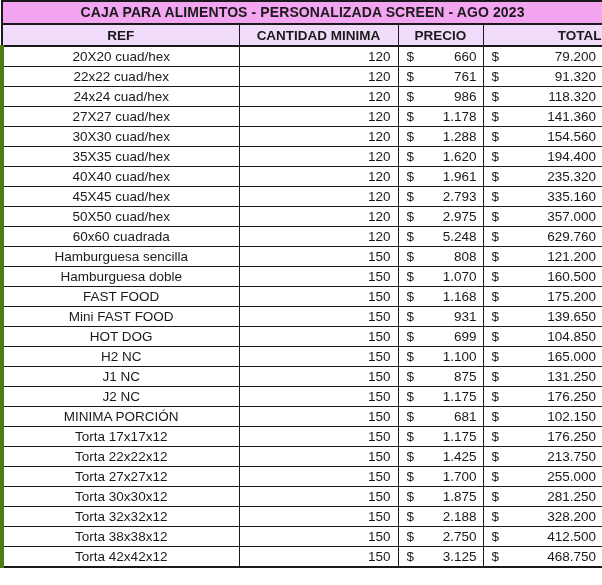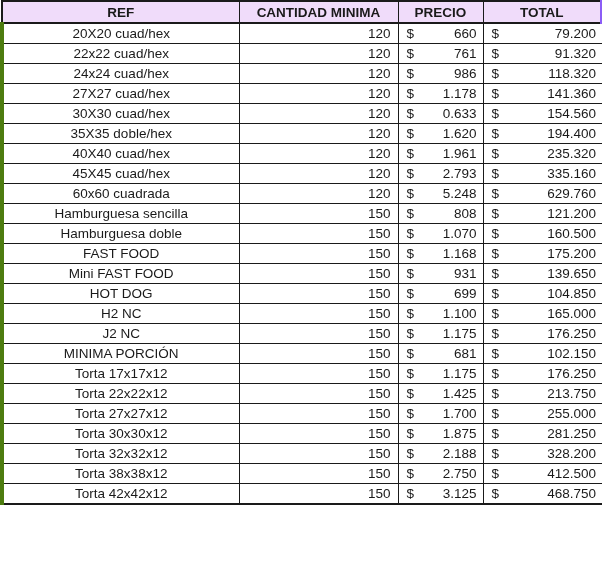--- a/index.html
+++ b/index.html
@@ -3,40 +3,43 @@
   <meta charset="utf-8">
   <style>
     html, body { margin: 0; padding: 0; background: #ffffff; }
     body { width: 602px; height: 585px; overflow: hidden; font-family: "Liberation Sans", "DejaVu Sans", sans-serif; color: #1a1a1a; }
     .sheet { position: absolute; left: 0; top: 0; width: 601px; }
     table { border-collapse: collapse; table-layout: fixed; width: 601px; }
     td, th { padding: 0; height: 19px; font-size: 13.5px; line-height: 19px; border: 1px solid #1a1a1a; white-space: nowrap; overflow: hidden; }
     .title-row th { background: #f4a5f1; height: 21px; font-size: 14px; font-weight: bold; letter-spacing: 0.1px; border: 2px solid #1a1a1a; border-bottom: 1px solid #1a1a1a; }
     .head-row th { background: #f0dcfa; height: 20px; font-weight: bold; font-size: 13.5px; border-top: 2px solid #1a1a1a; border-bottom: 2px solid #1a1a1a; }
     .head-row th:first-child { border-left: 2px solid #1a1a1a; }
-    .head-row th:last-child { border-right: 6px solid #8b5cf6; }
+    .head-row th:last-child { border-right: 3px solid #8b5cf6; text-align: right; }
     td.ref { text-align: center; border-left: 4px solid #4d7c0f; }
     td.qty { text-align: right; padding-right: 7px; padding-left: 37px; }
     td.money { position: relative; text-align: right; padding-right: 6px; }
     td.money .cur { position: absolute; left: 8px; top: 0; }
     td.total { border-right: 2px solid #1a1a1a; }
     tr.last td { border-bottom: 2px solid #1a1a1a; }
   </style>
 </head>
 <body>
 
 <div class="sheet">
   <table>
     <colgroup>
       <col style="width:237px">
       <col style="width:159px">
       <col style="width:85px">
       <col style="width:120px">
     </colgroup>
     <thead>
+      <tr class="title-row">
+        <th colspan="4">CAJA PARA ALIMENTOS  - PERSONALIZADA SCREEN - AGO 2023</th>
+      </tr>
       <tr class="head-row">
         <th>REF</th>
         <th>CANTIDAD MINIMA</th>
         <th>PRECIO</th>
         <th>TOTAL</th>
       </tr>
     </thead>
     <tbody id="rows">
         <tr>
           <td class="ref">20X20 cuad/hex</td>
@@ -58,42 +61,48 @@
         </tr>
         <tr>
           <td class="ref">27X27 cuad/hex</td>
           <td class="qty">120</td>
           <td class="money"><span class="cur">$</span><span>1.178</span></td>
           <td class="money total"><span class="cur">$</span><span>141.360</span></td>
         </tr>
         <tr>
           <td class="ref">30X30 cuad/hex</td>
           <td class="qty">120</td>
-          <td class="money"><span class="cur">$</span><span>0.633</span></td>
+          <td class="money"><span class="cur">$</span><span>1.288</span></td>
           <td class="money total"><span class="cur">$</span><span>154.560</span></td>
         </tr>
         <tr>
-          <td class="ref">35X35 doble/hex</td>
+          <td class="ref">35X35 cuad/hex</td>
           <td class="qty">120</td>
           <td class="money"><span class="cur">$</span><span>1.620</span></td>
           <td class="money total"><span class="cur">$</span><span>194.400</span></td>
         </tr>
         <tr>
           <td class="ref">40X40 cuad/hex</td>
           <td class="qty">120</td>
           <td class="money"><span class="cur">$</span><span>1.961</span></td>
           <td class="money total"><span class="cur">$</span><span>235.320</span></td>
         </tr>
         <tr>
           <td class="ref">45X45 cuad/hex</td>
           <td class="qty">120</td>
           <td class="money"><span class="cur">$</span><span>2.793</span></td>
           <td class="money total"><span class="cur">$</span><span>335.160</span></td>
         </tr>
         <tr>
+          <td class="ref">50X50 cuad/hex</td>
+          <td class="qty">120</td>
+          <td class="money"><span class="cur">$</span><span>2.975</span></td>
+          <td class="money total"><span class="cur">$</span><span>357.000</span></td>
+        </tr>
+        <tr>
           <td class="ref">60x60 cuadrada</td>
           <td class="qty">120</td>
           <td class="money"><span class="cur">$</span><span>5.248</span></td>
           <td class="money total"><span class="cur">$</span><span>629.760</span></td>
         </tr>
         <tr>
           <td class="ref">Hamburguesa sencilla</td>
           <td class="qty">150</td>
           <td class="money"><span class="cur">$</span><span>808</span></td>
           <td class="money total"><span class="cur">$</span><span>121.200</span></td>
@@ -120,20 +129,26 @@
           <td class="ref">HOT DOG</td>
           <td class="qty">150</td>
           <td class="money"><span class="cur">$</span><span>699</span></td>
           <td class="money total"><span class="cur">$</span><span>104.850</span></td>
         </tr>
         <tr>
           <td class="ref">H2 NC</td>
           <td class="qty">150</td>
           <td class="money"><span class="cur">$</span><span>1.100</span></td>
           <td class="money total"><span class="cur">$</span><span>165.000</span></td>
+        </tr>
+        <tr>
+          <td class="ref">J1 NC</td>
+          <td class="qty">150</td>
+          <td class="money"><span class="cur">$</span><span>875</span></td>
+          <td class="money total"><span class="cur">$</span><span>131.250</span></td>
         </tr>
         <tr>
           <td class="ref">J2 NC</td>
           <td class="qty">150</td>
           <td class="money"><span class="cur">$</span><span>1.175</span></td>
           <td class="money total"><span class="cur">$</span><span>176.250</span></td>
         </tr>
         <tr>
           <td class="ref">MINIMA PORCIÓN</td>
           <td class="qty">150</td>

